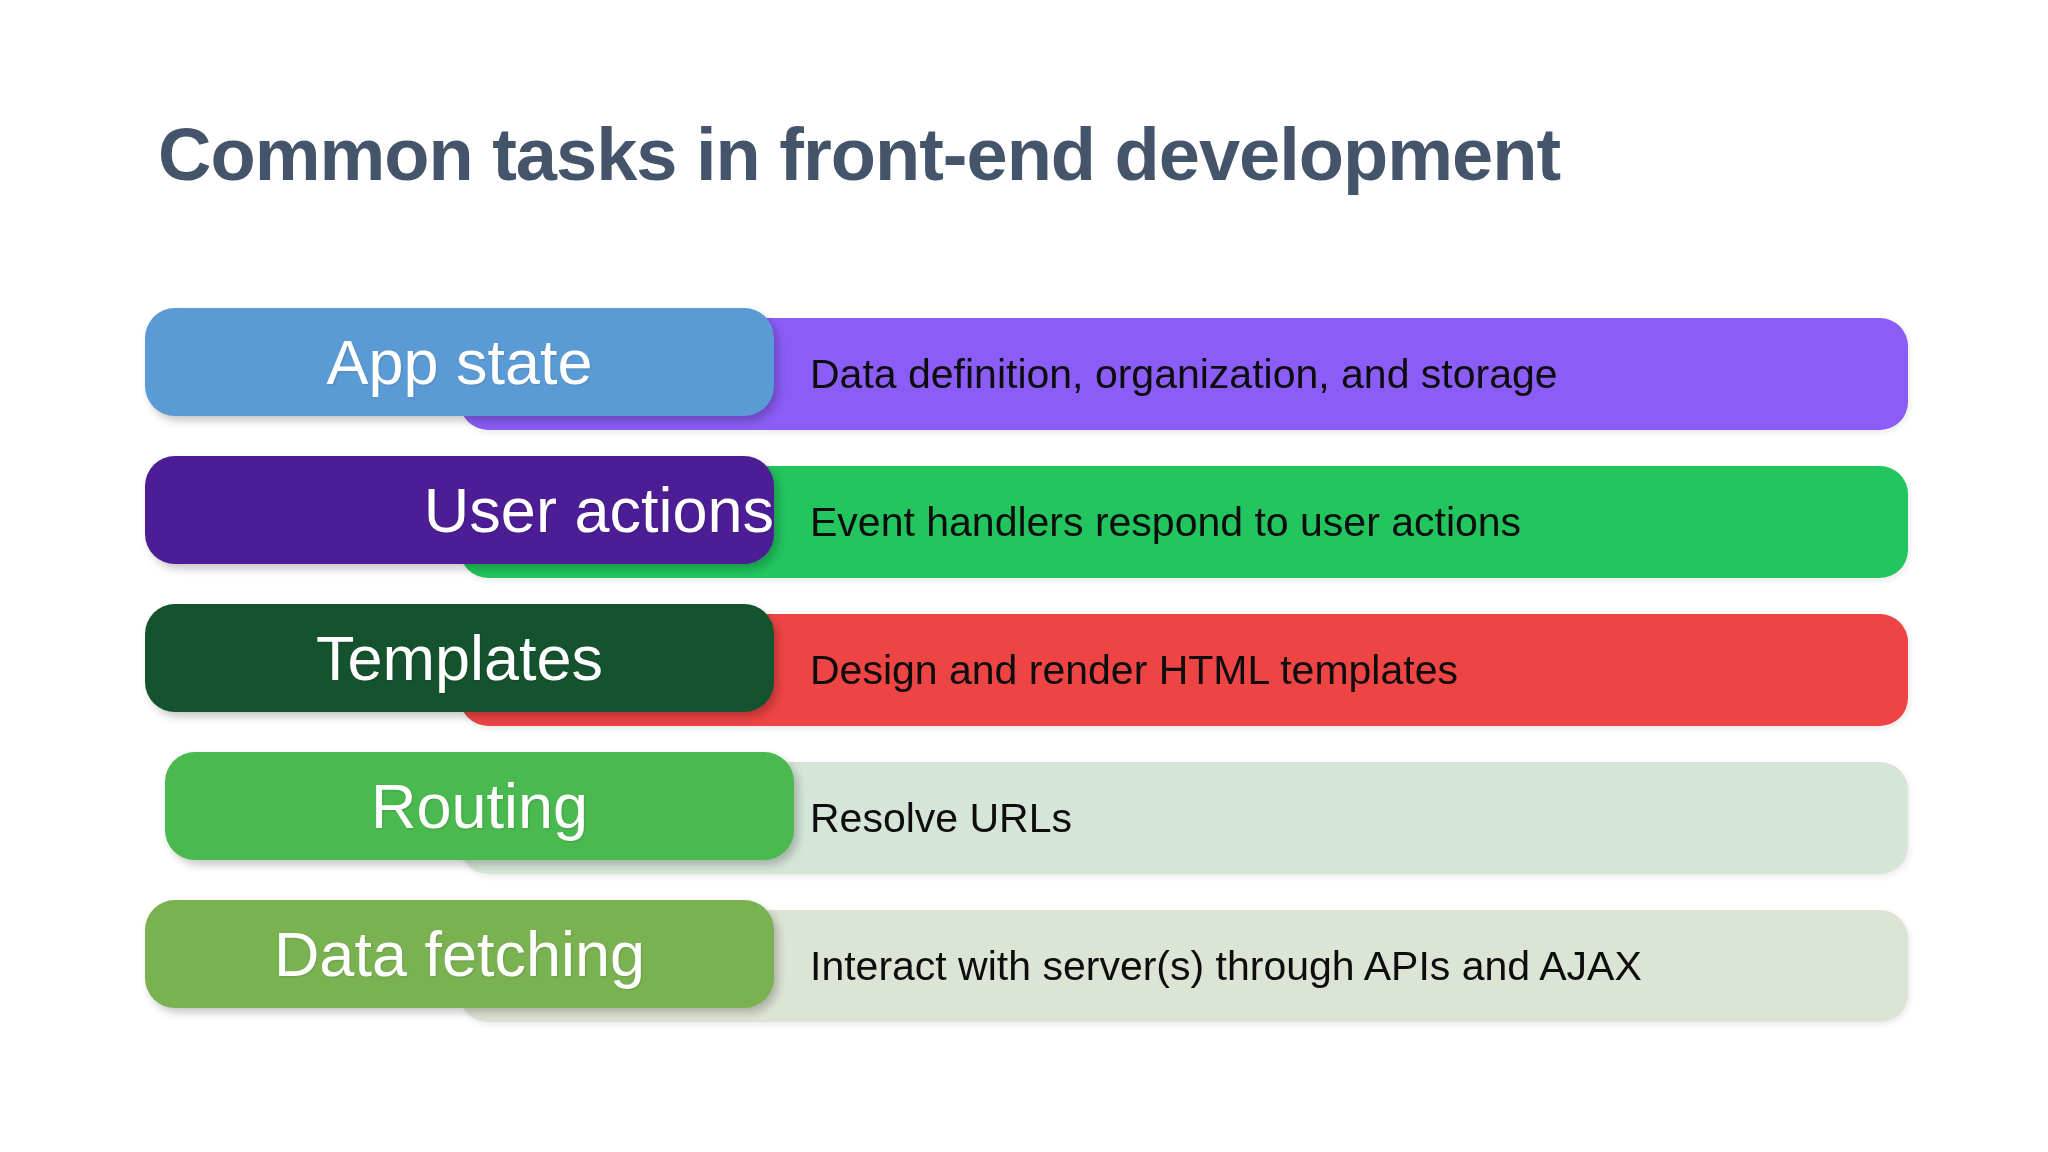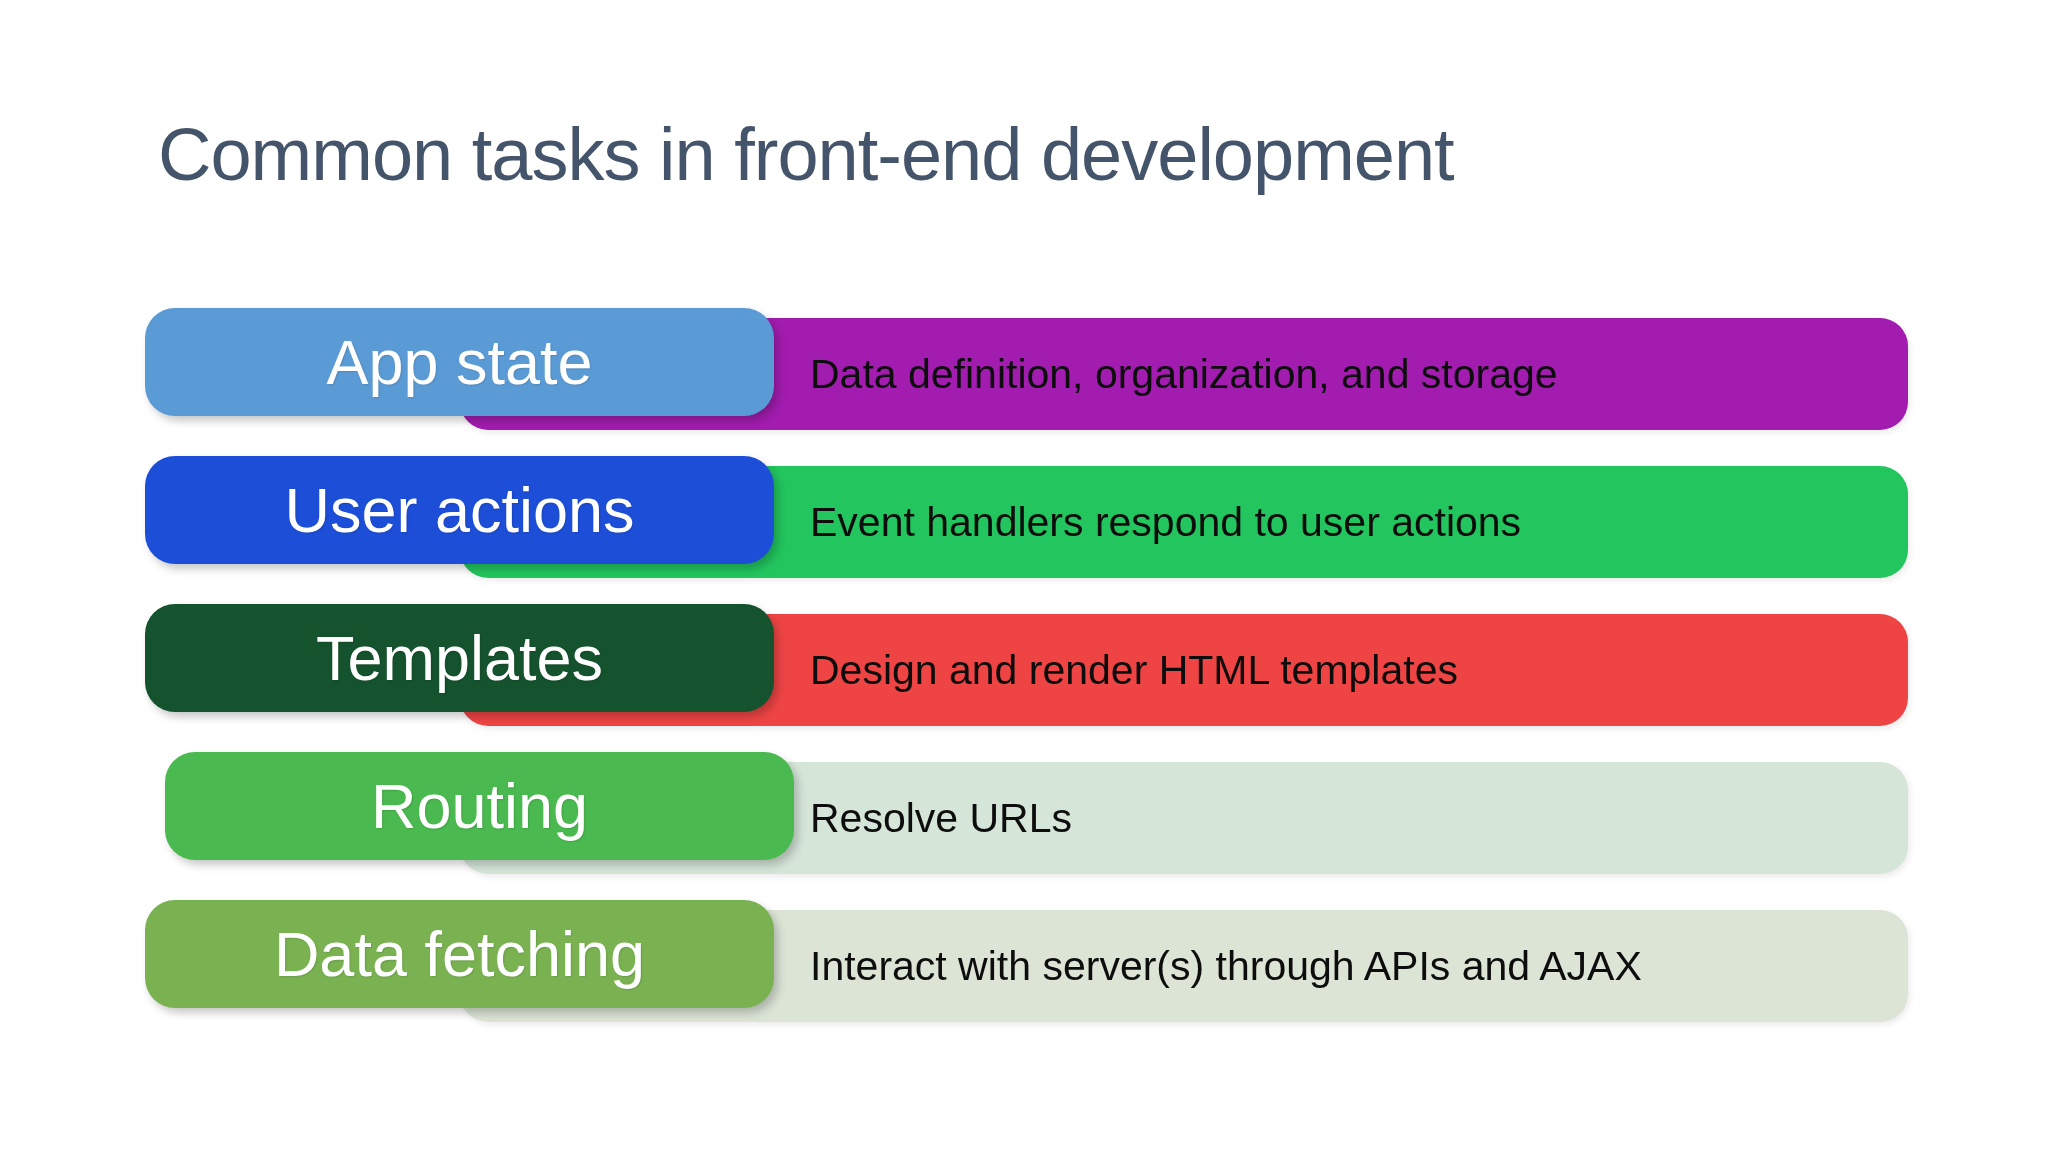--- a/index.html
+++ b/index.html
@@ -17,21 +17,21 @@
   .slide {
     position: absolute;
     inset: 0;
     background: #ffffff;
   }
   .slide-title {
     position: absolute;
     left: 158px;
     top: 112px;
     font-size: 74px;
-    font-weight: 400;
+    font-weight: 700;
     letter-spacing: -1px;
     color: #44546A;
     white-space: nowrap;
     text-align: right;
   }
   .rows {
     position: absolute;
     left: 0;
     top: 308px;
     width: 100%;
@@ -84,33 +84,33 @@
 </head>
 <body>
 
 <div class="slide">
 
   <div class="slide-title">Common tasks in front-end development</div>
 
   <div class="rows">
 
     <div class="task-row">
-      <div class="task-bar" style="background: #a21caf;">
+      <div class="task-bar" style="background: #8b5cf6;">
         <span class="task-description">Data definition, organization, and storage</span>
       </div>
       <div class="task-box" style="background: rgb(91, 155, 213);">
         <span class="task-label">App state</span>
       </div>
     </div>
 
     <div class="task-row">
       <div class="task-bar" style="background: #22c55e;">
         <span class="task-description">Event handlers respond to user actions</span>
       </div>
-      <div class="task-box" style="background: #1d4ed8;">
+      <div class="task-box" style="background: #4c1d95; justify-content: flex-end;">
         <span class="task-label">User actions</span>
       </div>
     </div>
 
     <div class="task-row">
       <div class="task-bar" style="background: #ef4444;">
         <span class="task-description">Design and render HTML templates</span>
       </div>
       <div class="task-box" style="background: #14532d;">
         <span class="task-label">Templates</span>

